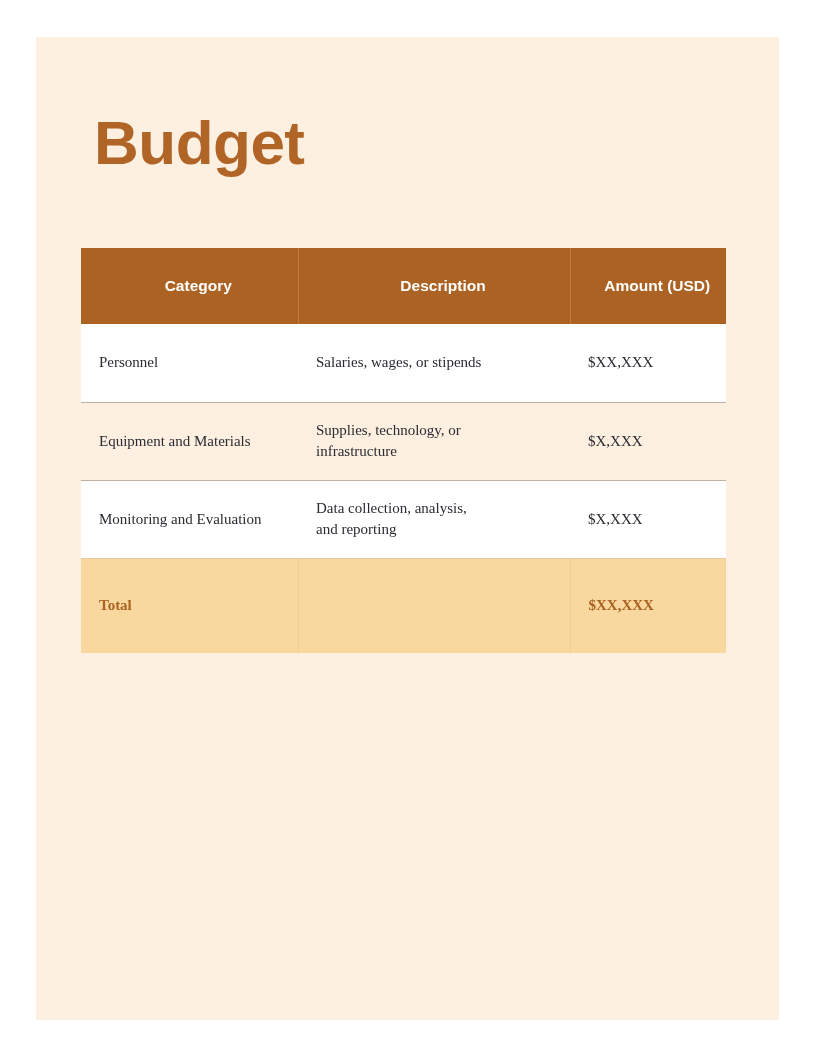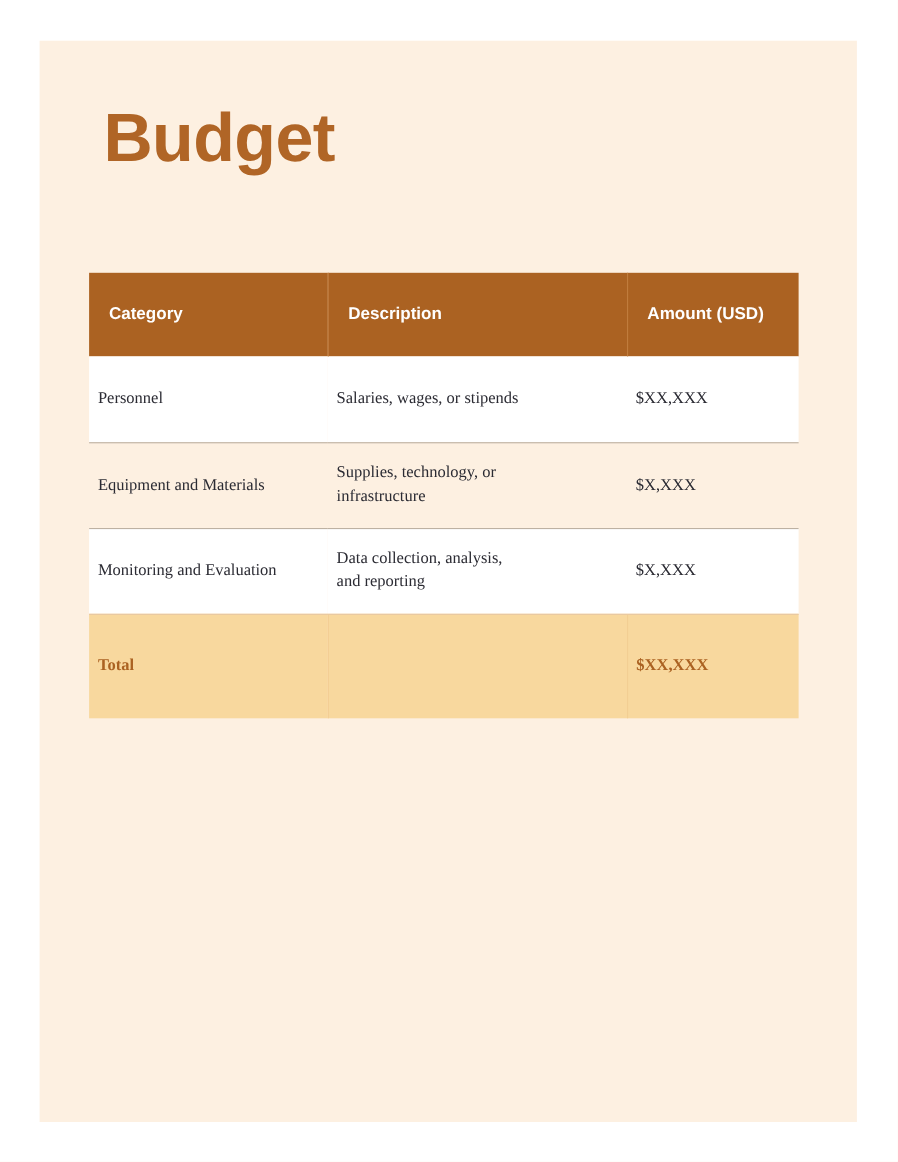--- a/index.html
+++ b/index.html
@@ -18,21 +18,21 @@
     left: 36px;
     top: 37px;
     width: 743px;
     height: 983px;
     background: #FDF0E1;
     overflow: hidden;
   }
   .page-title {
     position: absolute;
     left: 58px;
-    top: 58px;
+    top: 75px;
     font-family: "Liberation Sans", sans-serif;
     font-weight: bold;
     font-size: 62px;
     letter-spacing: -0.5px;
     color: #B06526;
     line-height: 1;
   }
   .budget-table {
     position: absolute;
     left: 45px;
@@ -44,36 +44,36 @@
   .budget-table col.c-category { width: 217px; }
   .budget-table col.c-description { width: 272px; }
   .budget-table col.c-amount { width: 156px; }
 
   .budget-table thead th {
     background: #AB6222;
     color: #FFFFFF;
     font-family: "Liberation Sans", sans-serif;
     font-weight: bold;
     font-size: 15.5px;
-    text-align: left;
+    text-align: center;
     height: 76px;
     padding: 0 0 0 18px;
     vertical-align: middle;
     box-sizing: border-box;
     border-right: 1px solid #C07C3D;
   }
   .budget-table thead th:last-child {
     border-right: none;
   }
 
   .budget-table tbody td {
     font-family: "Liberation Serif", serif;
     font-size: 15px;
     color: #2B2B33;
-    padding: 0 10px 0 8px;
+    padding: 0 10px 0 18px;
     vertical-align: middle;
     height: 78px;
     box-sizing: border-box;
     border-bottom: 1.4px solid #BDB1A2;
     line-height: 1.38;
   }
   .budget-table tbody tr.row-white td {
     background: #FFFFFF;
   }
   .budget-table tbody tr.row-cream td {

